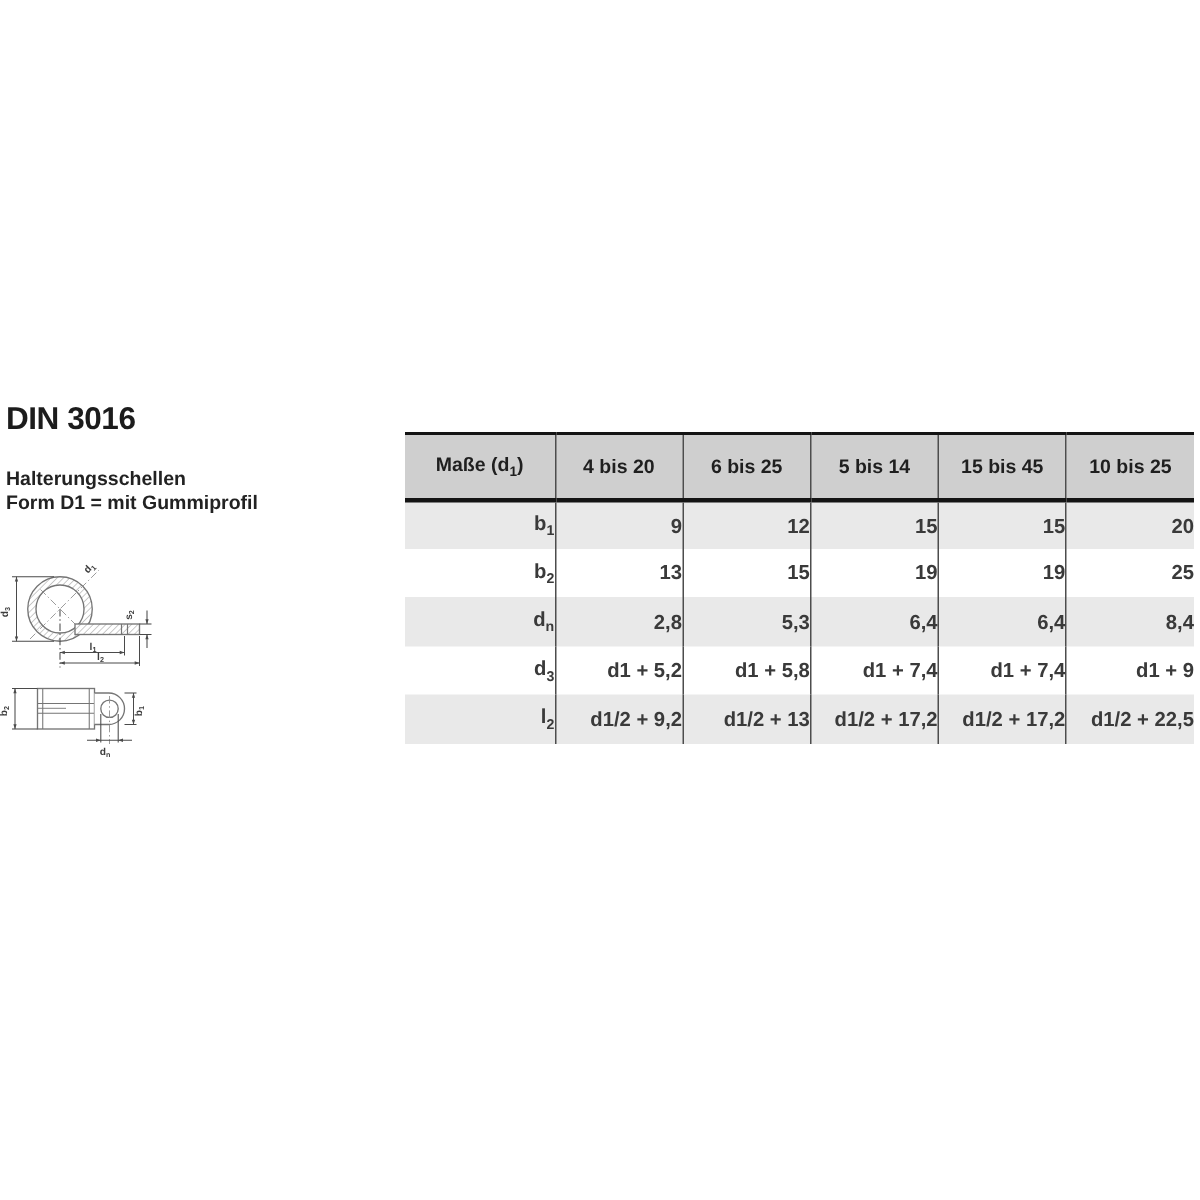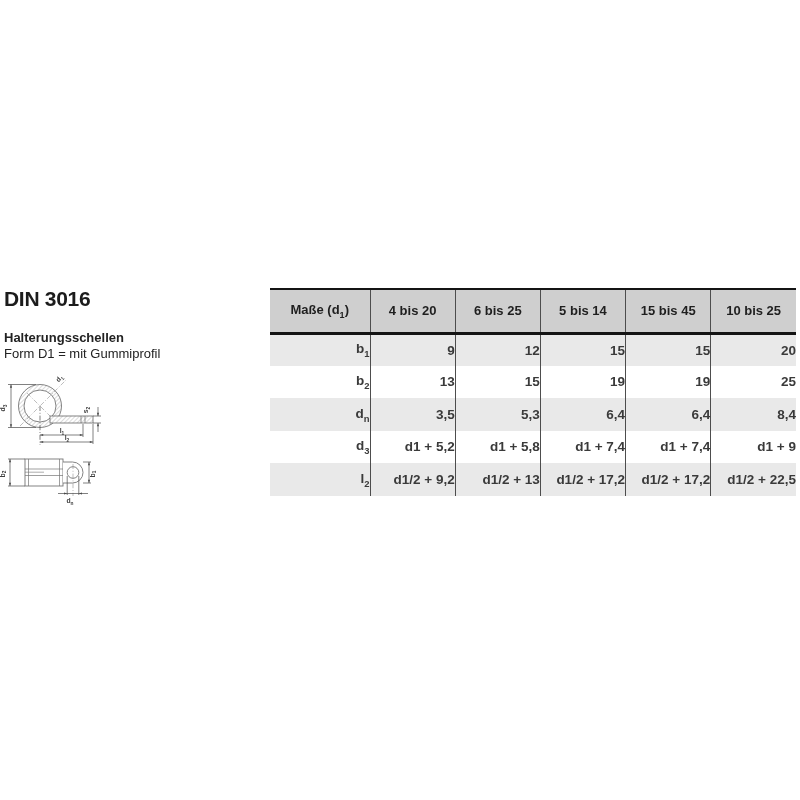--- a/index.html
+++ b/index.html
@@ -12,30 +12,30 @@
     --line-color:#757575;
   }
   *{box-sizing:border-box;}
   html,body{margin:0;padding:0;}
   body{
     width:800px;height:800px;background:#ffffff;position:relative;
     font-family:"Liberation Sans","DejaVu Sans",sans-serif;
     color:var(--text-color);
     overflow:hidden;
   }
-  .title-block{position:absolute;left:4px;top:287px;}
+  .title-block{position:absolute;left:4px;top:268px;}
   .title-block h1{
     margin:0;font-size:21px;font-weight:700;letter-spacing:-0.3px;
     color:var(--title-color);line-height:23px;
   }
   .title-block h2{
     margin:20px 0 0 0;font-size:13px;font-weight:700;color:#222;line-height:15px;
   }
   .title-block p{
-    margin:1px 0 0 0;font-size:13px;font-weight:400;color:#222;line-height:15px;text-align:center;
+    margin:1px 0 0 0;font-size:13px;font-weight:700;color:#222;line-height:15px;text-align:center;
   }
   .drawing{position:absolute;left:0;top:372px;margin:0;}
   .drawing svg text{
     font-family:"Liberation Sans","DejaVu Sans",sans-serif;
     font-size:6.8px;font-weight:600;fill:#3d3d3d;
   }
   .table-wrap{position:absolute;left:270px;top:288px;width:526px;}
   table{width:100%;border-collapse:collapse;table-layout:fixed;}
   col.label-col{width:100px;}
   th{
@@ -201,21 +201,21 @@
           <tr>
             <td>b<sub>2</sub></td>
             <td>13</td>
             <td>15</td>
             <td>19</td>
             <td>19</td>
             <td>25</td>
           </tr>
           <tr>
             <td>d<sub>n</sub></td>
-            <td>3,5</td>
+            <td>2,8</td>
             <td>5,3</td>
             <td>6,4</td>
             <td>6,4</td>
             <td>8,4</td>
           </tr>
           <tr>
             <td>d<sub>3</sub></td>
             <td>d1 + 5,2</td>
             <td>d1 + 5,8</td>
             <td>d1 + 7,4</td>

